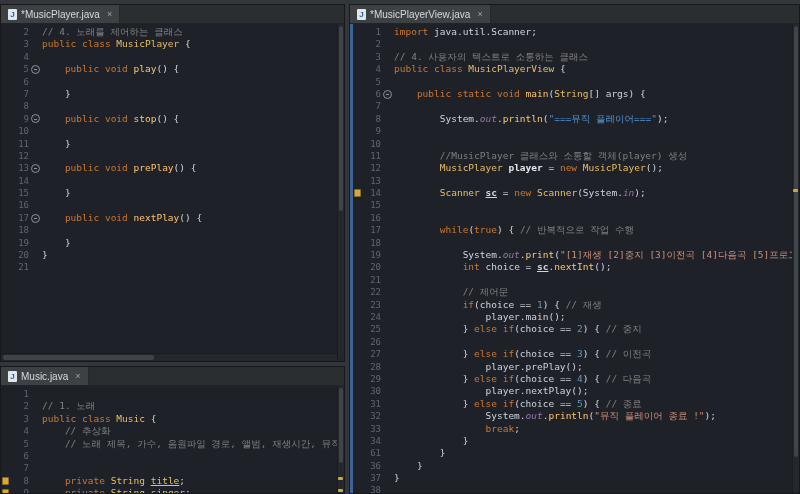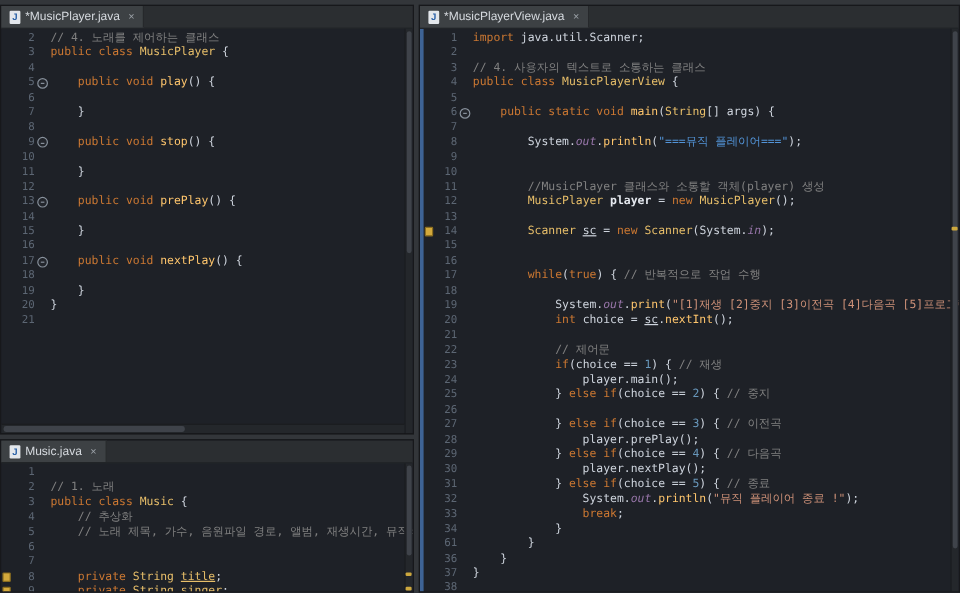--- a/index.html
+++ b/index.html
@@ -35,21 +35,21 @@
   .tok-kw   { color:#CC7832; }
   .tok-cls  { color:#E8BF6A; }
   .tok-mth  { color:#FFC66D; }
   .tok-fld  { color:#9876AA; font-style:italic; }
   .tok-str  { color:#CE9178; }
   .tok-strb { color:#5394D8; }
   .tok-num  { color:#6897BB; }
   .tok-cmt  { color:#808080; }
   .tok-pln  { color:#CFD5DE; }
   .tok-var  { color:#E6EAF0; font-weight:700; }
-  .tok-und  { color:#CFD5DE; text-decoration:underline; }
+  .tok-und  { color:#CFD5DE; text-decoration:underline;font-weight:bold; }
   .tok-fldu { color:#E8BF6A; text-decoration:underline; }
 
   .vscroll { position:absolute; top:0; right:0; bottom:0; width:7px; background:#24272B; border-left:1px solid #1A1C1F; }
   .vthumb  { position:absolute; top:2px; left:1px; right:1px; height:55%; background:#3F434A; border-radius:2px; }
   .pane-r  .vthumb { height:92%; }
   .pane-bl .vthumb { height:70%; }
   .hscroll { position:absolute; left:0; right:7px; bottom:0; height:8px; background:#24272B; border-top:1px solid #1A1C1F; }
   .hthumb  { position:absolute; left:2px; top:1px; bottom:1px; width:45%; background:#3F434A; border-radius:2px; }
 
   .ruler { position:absolute; top:0; right:0; bottom:0; width:8px; pointer-events:none; }

